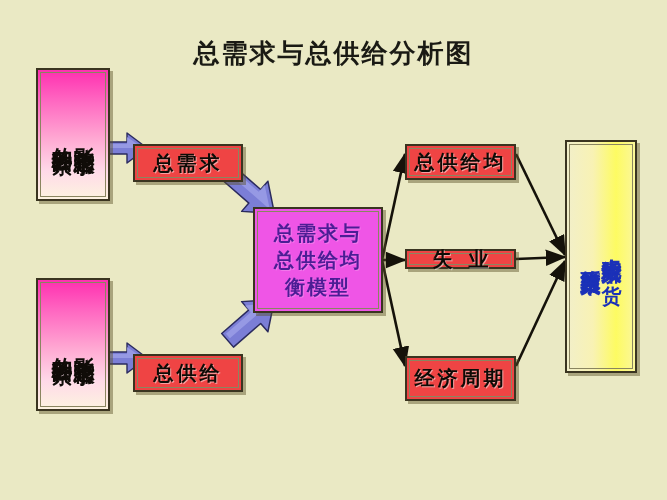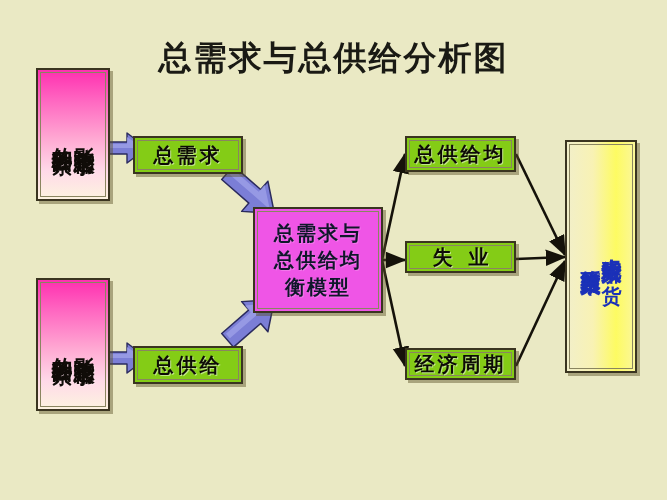--- a/index.html
+++ b/index.html
@@ -21,21 +21,21 @@
   }
 
   
   #title {
     position: absolute;
     left: 0;
     top: 36px;
     width: 667px;
     text-align: center;
     font-family: "DejaVu Serif", "Liberation Serif", serif;
-    font-size: 33px;
+    font-size: 26px;
     font-weight: 700;
     color: #1a1a14;
     letter-spacing: 2px;
     white-space: nowrap;
   }
 
   
   #lines {
     position: absolute;
     left: 0;
@@ -78,42 +78,43 @@
     color: #100c08;
     line-height: 1.06;
     letter-spacing: 2px;
     text-align: center;
     white-space: pre-line;
     text-shadow: 1px 1px 0 rgba(255,255,255,0.25);
   }
 
   
   .creambox {
-    background: #84cc16;
+    background: #ef4444;
+    margin-top: 8px;
   }
   .htext {
     font-family: "DejaVu Serif", "Liberation Serif", serif;
     font-weight: 700;
     font-size: 20px;
     color: #0d0b06;
     letter-spacing: 3px;
     white-space: nowrap;
     text-shadow: 1px 1px 0 rgba(255,255,255,0.5);
   }
   .htext.wide { letter-spacing: 16px; padding-left: 16px; }
 
   
   .magentabox {
     background: #ef55e6;
   }
   .mtext {
     font-family: "DejaVu Serif", "Liberation Serif", serif;
     font-weight: 700;
     font-size: 20px;
-    color: #0f172a;
+    color: #4c1d95;
     line-height: 1.35;
     letter-spacing: 2px;
     text-align: center;
     white-space: pre-line;
     text-shadow: 1px 1px 0 rgba(255,255,255,0.2);
   }
 
   
   .yellowbox {
     background: linear-gradient(to right, #f2efc9 0%, #f8f2b4 38%, #fdfb62 72%, #fbf79a 100%);
@@ -222,27 +223,27 @@
 衡模型</div>
     </div>
   </div>
 
   <div class="box creambox" style="left:405px; top:136px; width:111px; height:36px;">
     <div class="inner">
       <div class="htext">总供给均</div>
     </div>
   </div>
 
-  <div class="box creambox" style="left:405px; top:241px; width:111px; height:32px;">
+  <div class="box creambox" style="left:405px; top:241px; width:111px; height:20px;">
     <div class="inner">
       <div class="htext wide">失业</div>
     </div>
   </div>
 
-  <div class="box creambox" style="left:405px; top:348px; width:111px; height:32px;">
+  <div class="box creambox" style="left:405px; top:348px; width:111px; height:45px;">
     <div class="inner">
       <div class="htext">经济周期</div>
     </div>
   </div>
 
   <div class="box yellowbox" style="left:565px; top:140px; width:72px; height:233px;">
     <div class="inner">
       <div class="ytext">宏观经济政策：货
 币政策与财政政策</div>
     </div>

